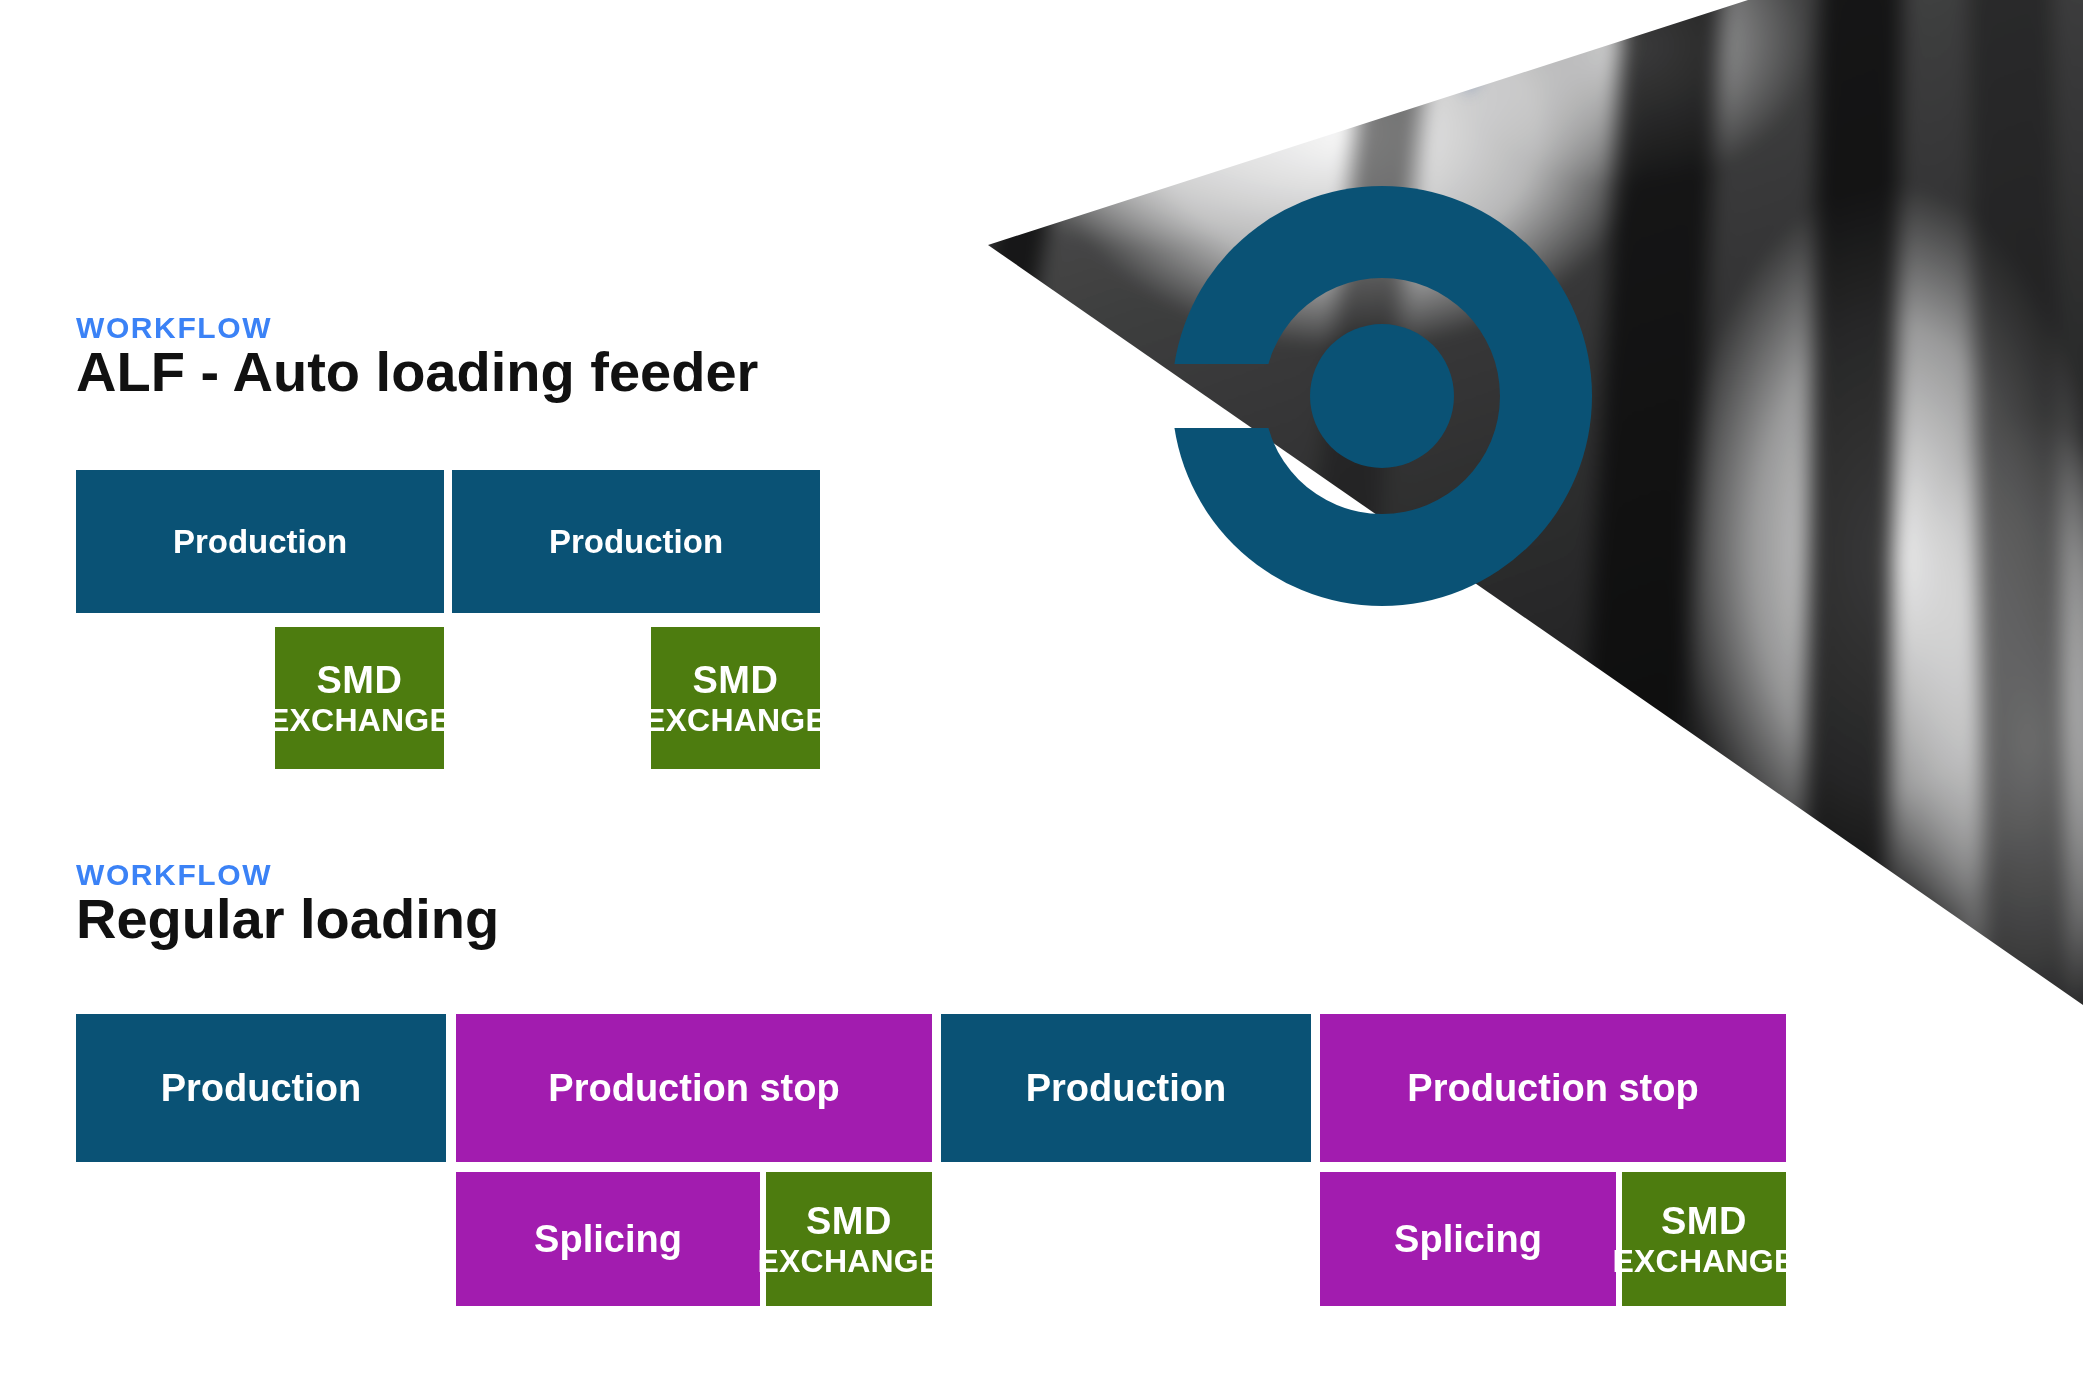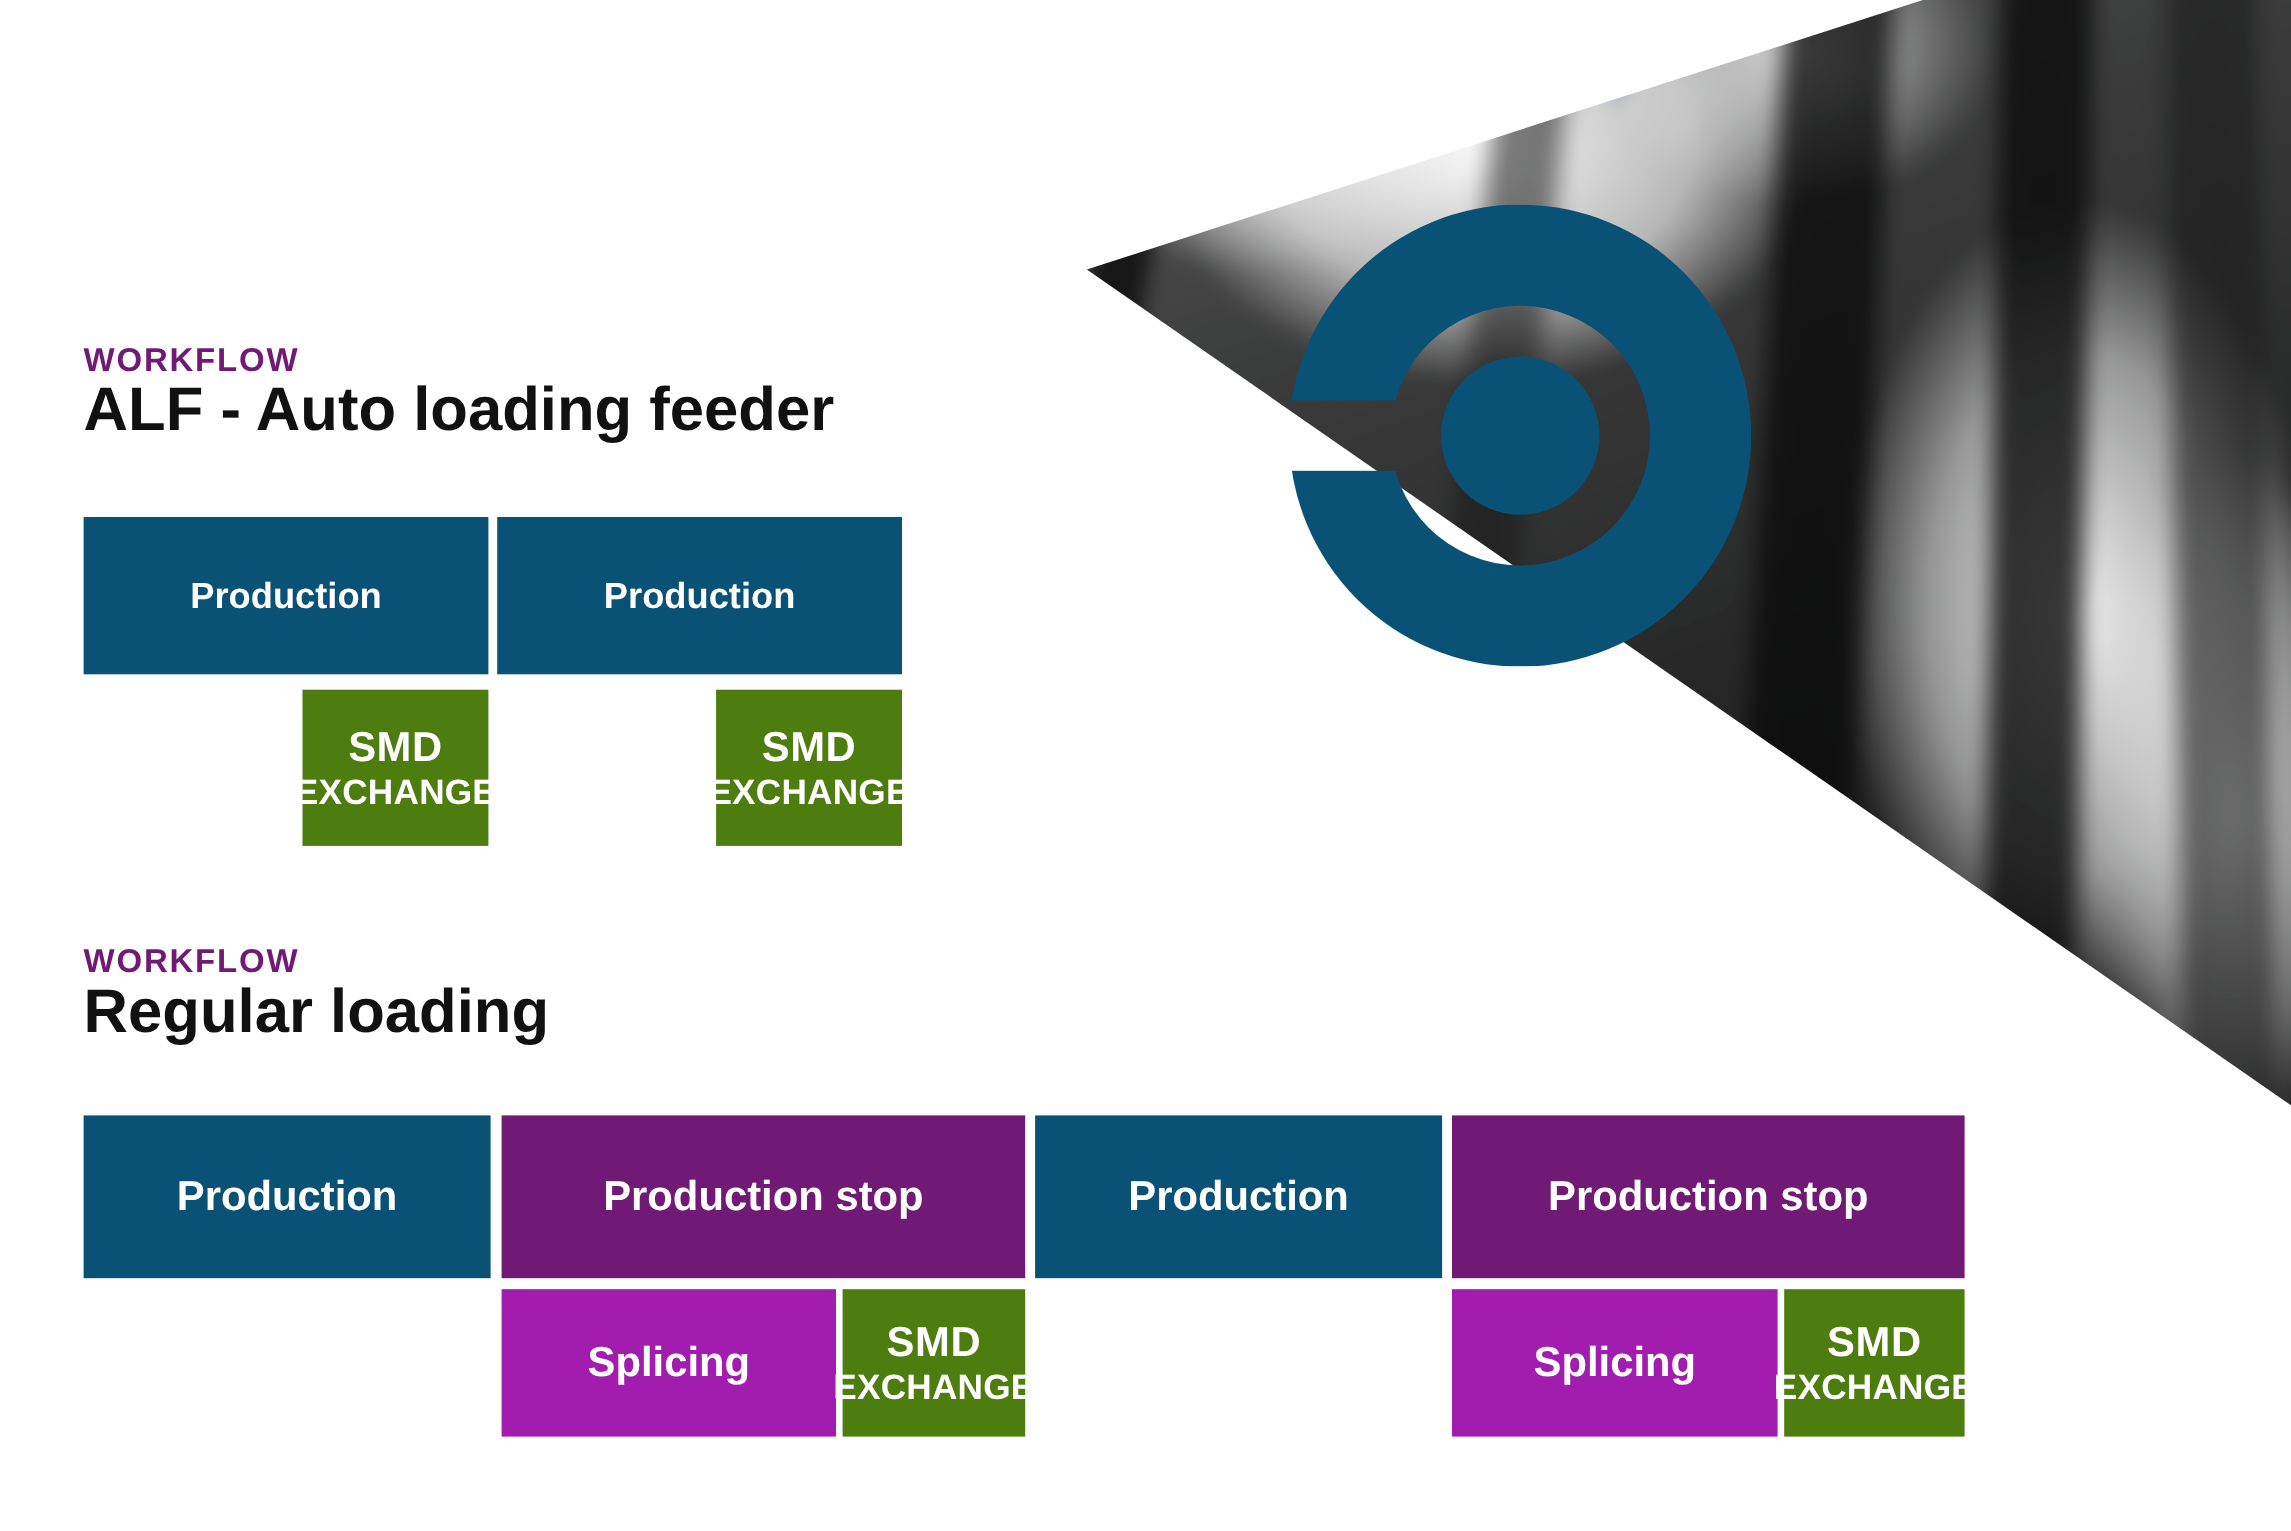--- a/index.html
+++ b/index.html
@@ -54,21 +54,21 @@
     width:420px; height:420px;
   }
   .logo svg{display:block;width:100%;height:100%;}
 
   
   .section{position:absolute;}
   .eyebrow{
     font-size:30px;
     font-weight:bold;
     letter-spacing:1.6px;
-    color:#701a75;
+    color:#3b82f6;
     line-height:1;
   }
   .section-title{
     font-size:56px;
     font-weight:bold;
     color:#111111;
     line-height:1.05;
     white-space:nowrap;
   }
 
@@ -81,21 +81,21 @@
     color:#ffffff;
     box-sizing:border-box;
   }
   .bar .lbl{
     font-weight:bold;
     line-height:1.02;
     text-align:center;
     white-space:nowrap;
   }
   .bar.blue{background:#0a5275;}
-  .bar.gray{background:#701a75;}
+  .bar.gray{background:#a21caf;}
   .bar.teal{background:#4d7c0f;}
   .bar.gold{background:#a21caf;}
 
   .lbl-main{font-size:33px;font-weight:bold;}
   .lbl-lg{font-size:38px;font-weight:bold;}
   .smd{
     display:flex;flex-direction:column;align-items:center;justify-content:center;
     line-height:1.0;
   }
   .smd .smd-top{font-size:38px;font-weight:bold;letter-spacing:0.5px;}

